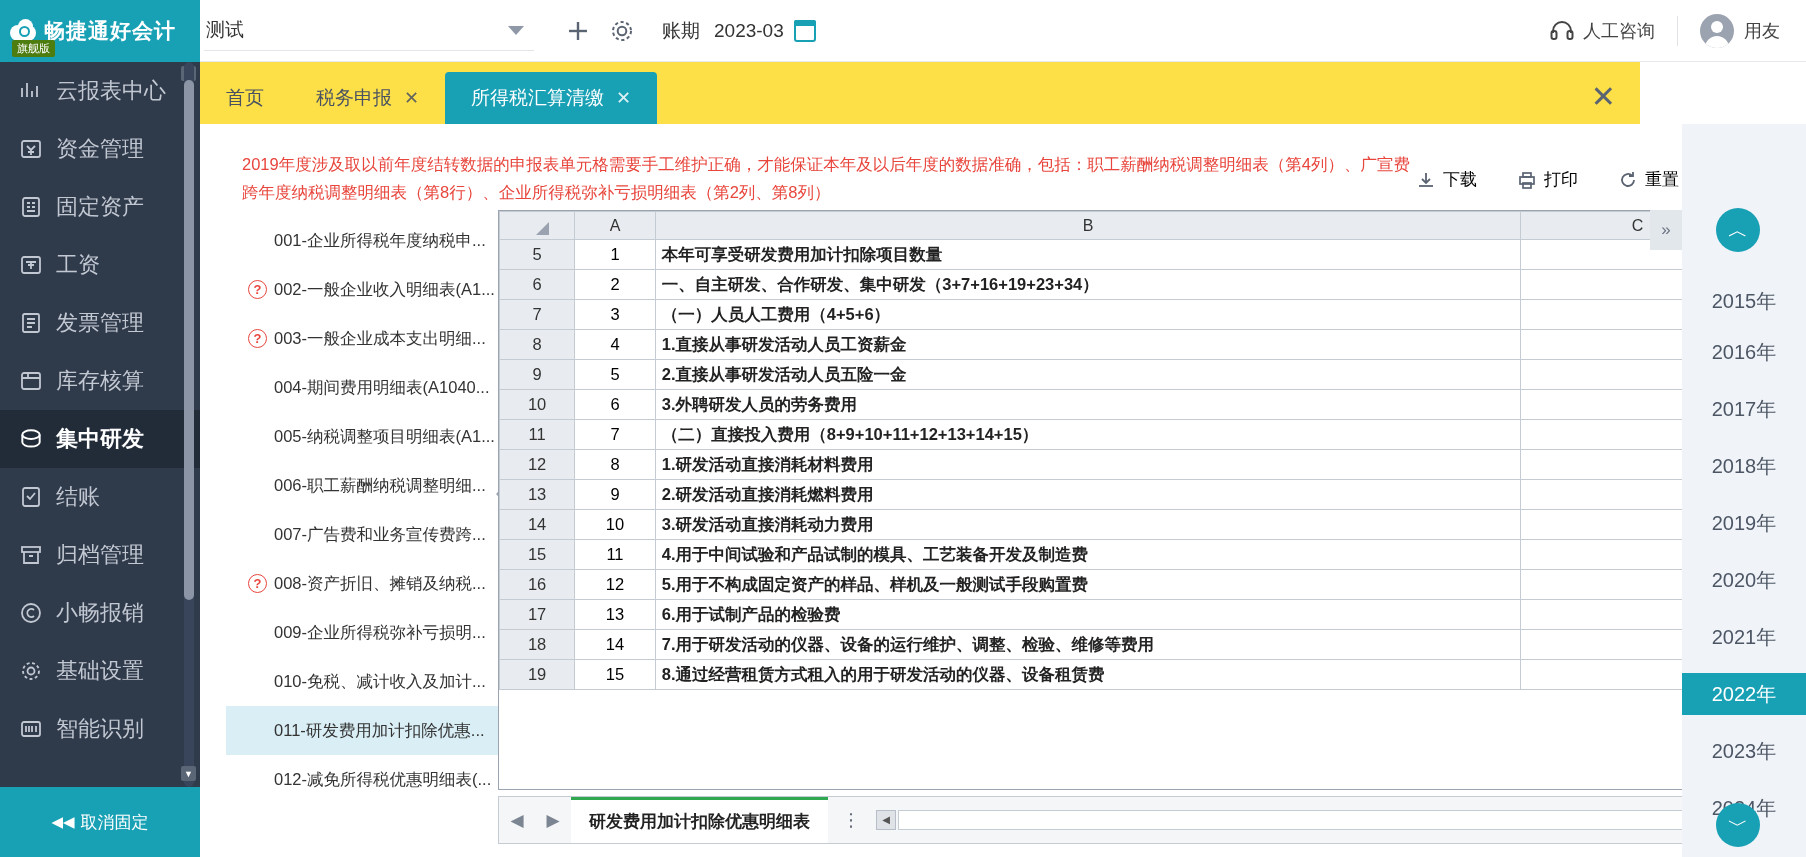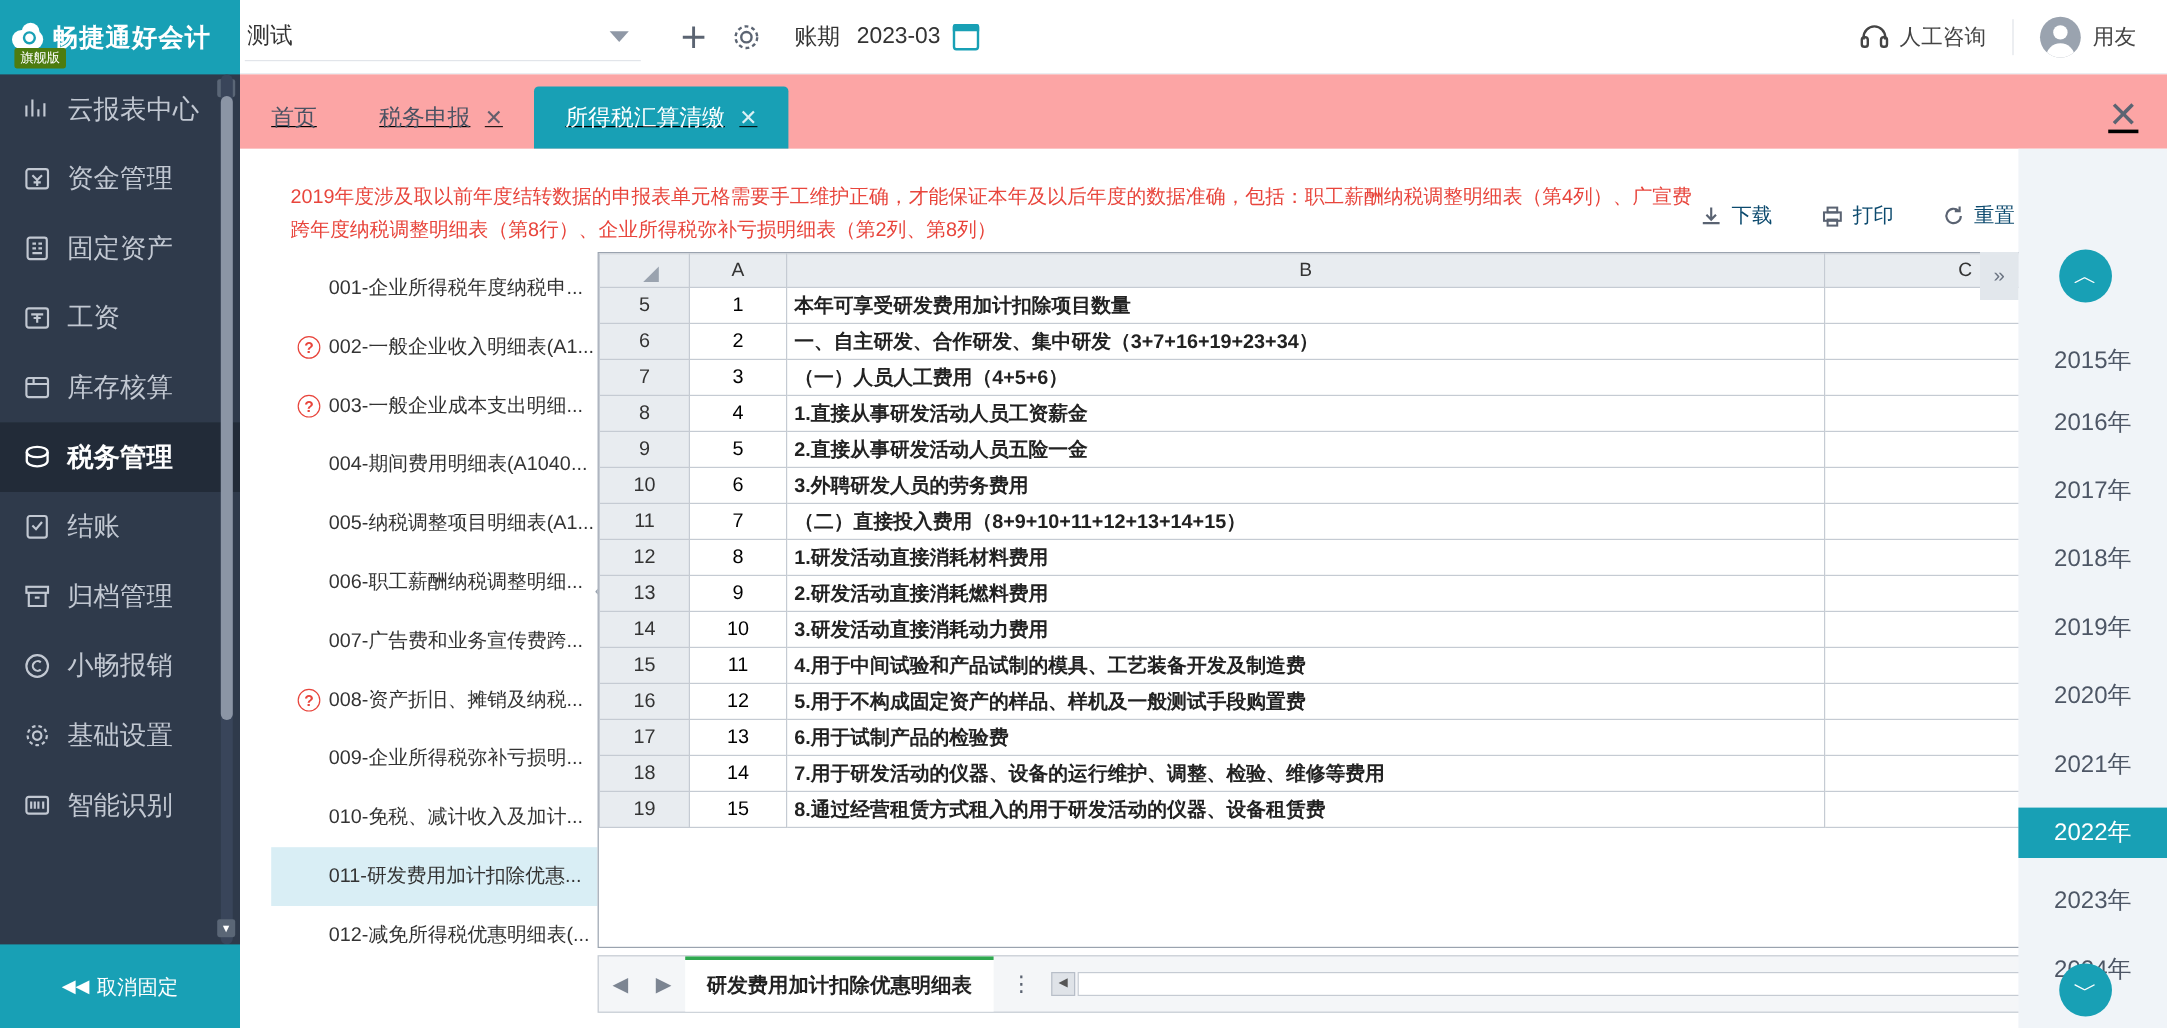--- a/index.html
+++ b/index.html
@@ -166,23 +166,23 @@
     width: 12px; height: 12px; border-radius: 50%; background: #fff;
   }
   .avatar:after {
     content: ""; position: absolute; left: 5px; top: 22px;
     width: 24px; height: 14px; border-radius: 12px 12px 0 0; background: #fff;
   }
 
   
   .tabbar {
     position: absolute; left: 200px; top: 62px;
-    width: 1606px; height: 62px;
-    background: #fca5a5;
-    display: flex; align-items: flex-end; text-decoration: underline;
+    width: 1440px; height: 62px;
+    background: #fde047;
+    display: flex; align-items: flex-end;
   }
   .tab {
     height: 52px;
     display: flex; align-items: center;
     padding: 0 26px;
     font-size: 19px;
     color: #4a5262;
     cursor: pointer;
   }
   .tab.active {
@@ -205,21 +205,21 @@
     background: #fff;
   }
   .notice {
     position: absolute; left: 26px; top: 26px;
     width: 1180px;
     color: #e8453c; font-size: 16.5px; line-height: 28px; margin-left: 16px;
   }
   .actions {
     position: absolute; right: 26px; top: 44px;
     display: flex; align-items: center;
-    font-size: 17px; color: #0c4a6e;
+    font-size: 17px; color: #000000;
   }
   .action {
     display: flex; align-items: center; cursor: pointer; margin-left: 40px;
   }
   .action svg { margin-right: 7px; }
 
   
   .list-panel {
     position: absolute; left: 26px; top: 92px;
     width: 272px; height: 590px;
@@ -421,34 +421,43 @@
             <svg width="24" height="24" viewBox="0 0 24 24">
               <rect x="3" y="4" width="18" height="16" rx="2" fill="none" stroke="currentColor" stroke-width="1.8"></rect>
               <path d="M7 9h10M12 9v7M9 12h6" fill="none" stroke="currentColor" stroke-width="1.8"></path>
             </svg>
           </span>
           <span>工资</span>
         </div>
         <div class="nav-item">
           <span class="nav-icon">
             <svg width="24" height="24" viewBox="0 0 24 24">
+              <rect x="4" y="3" width="16" height="18" rx="1.5" fill="none" stroke="currentColor" stroke-width="1.8"></rect>
+              <path d="M8 8h8M8 12h8M8 16h5" fill="none" stroke="currentColor" stroke-width="1.8"></path>
+            </svg>
+          </span>
+          <span>发票管理</span>
+        </div>
+        <div class="nav-item">
+          <span class="nav-icon">
+            <svg width="24" height="24" viewBox="0 0 24 24">
               <rect x="3" y="4" width="18" height="16" rx="2" fill="none" stroke="currentColor" stroke-width="1.8"></rect>
               <path d="M3 9h18M9 4v5" fill="none" stroke="currentColor" stroke-width="1.8"></path>
             </svg>
           </span>
           <span>库存核算</span>
         </div>
         <div class="nav-item active">
           <span class="nav-icon">
             <svg width="26" height="26" viewBox="0 0 24 24">
               <ellipse cx="12" cy="8" rx="8" ry="4" fill="none" stroke="currentColor" stroke-width="1.8"></ellipse>
               <path d="M4 8v7c0 2.2 3.6 4 8 4s8-1.8 8-4V8" fill="none" stroke="currentColor" stroke-width="1.8"></path>
             </svg>
           </span>
-          <span>税务管理</span>
+          <span>集中研发</span>
         </div>
         <div class="nav-item">
           <span class="nav-icon">
             <svg width="24" height="24" viewBox="0 0 24 24">
               <rect x="4" y="3" width="16" height="18" rx="2" fill="none" stroke="currentColor" stroke-width="1.8"></rect>
               <path d="M8 11l3 3 5-6" fill="none" stroke="currentColor" stroke-width="1.8"></path>
             </svg>
           </span>
           <span>结账</span>
         </div>

